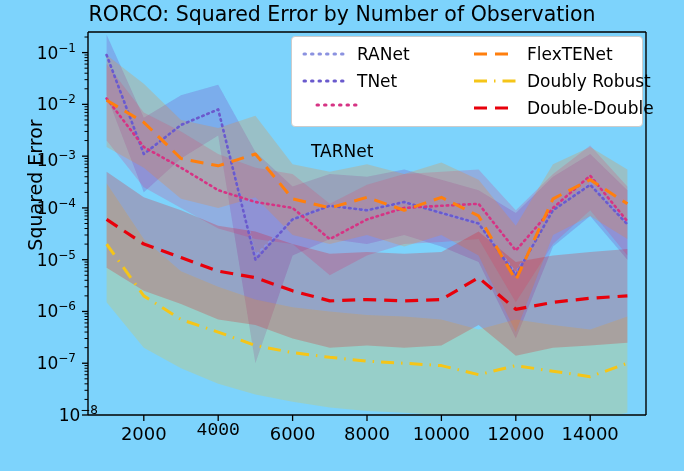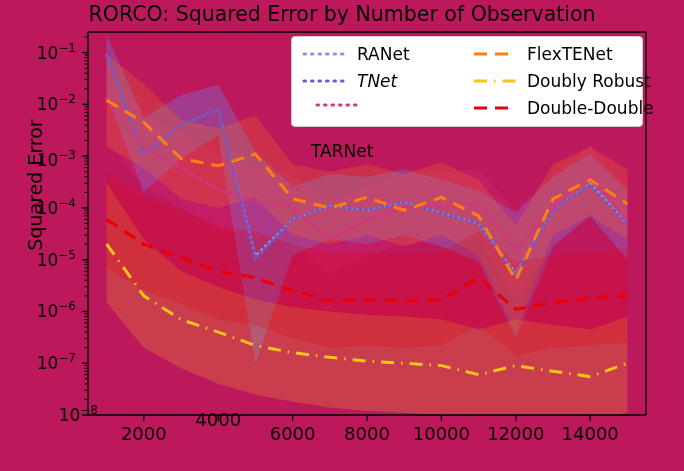--- a/index.html
+++ b/index.html
@@ -4,21 +4,21 @@
 <style>
   html, body {
     margin: 0;
     padding: 0;
     background: #ffffff;
   }
   #root {
     position: relative;
     width: 684px;
     height: 471px;
-    background: #be185d;
+    background: #7dd3fc;
     overflow: hidden;
     font-family: "DejaVu Sans", sans-serif;
   }
   #chart-title {
     position: absolute;
     left: 0;
     top: 2px;
     width: 684px;
     text-align: center;
     font-size: 20.5px;
@@ -209,36 +209,36 @@
   <div id="tick-layer">
       <div class="tick-label-y" style="left: 0px; width: 76px; top: 40.6018px;"><span>10</span><sup style="font-size: 12px;">−1</sup></div>
       <div class="tick-label-y" style="left: 0px; width: 76px; top: 92.373px;"><span>10</span><sup style="font-size: 12px;">−2</sup></div>
       <div class="tick-label-y" style="left: 0px; width: 76px; top: 148px;"><span>10</span><sup style="font-size: 12px;">−3</sup></div>
       <div class="tick-label-y" style="left: 0px; width: 76px; top: 195.915px;"><span>10</span><sup style="font-size: 12px;">−4</sup></div>
       <div class="tick-label-y" style="left: 0px; width: 76px; top: 247.686px;"><span>10</span><sup style="font-size: 12px;">−5</sup></div>
       <div class="tick-label-y" style="left: 0px; width: 76px; top: 299.458px;"><span>10</span><sup style="font-size: 12px;">−6</sup></div>
       <div class="tick-label-y" style="left: 0px; width: 76px; top: 351.229px;"><span>10</span><sup style="font-size: 12px;">−7</sup></div>
       <div class="tick-label-y" style="left: 0px; width: 76px; top: 403px; margin-left: 22px;"><span>10</span><sup style="font-size: 12px;">−8</sup></div>
       <div class="tick-label-x" style="left: 103.8px; width: 80px; top: 423px;">2000</div>
-      <div class="tick-label-x" style="left: 178.2px; width: 80px; top: 409px;">4000</div>
+      <div class="tick-label-x" style="left: 178.2px; width: 80px; top: 420px; font-family: Liberation Mono, monospace;">4000</div>
       <div class="tick-label-x" style="left: 252.6px; width: 80px; top: 423px;">6000</div>
       <div class="tick-label-x" style="left: 327px; width: 80px; top: 423px;">8000</div>
       <div class="tick-label-x" style="left: 401.4px; width: 80px; top: 423px;">10000</div>
       <div class="tick-label-x" style="left: 475.8px; width: 80px; top: 423px;">12000</div>
       <div class="tick-label-x" style="left: 550.2px; width: 80px; top: 423px;">14000</div>
     </div>
 
   <div id="legend-box">
       <div class="legend-row" style="left: 10px; top: 4px;">
         <div class="legend-sample"><svg width="46" height="20">
             <line x1="2" y1="10" x2="44" y2="10" stroke="#8b92e0" stroke-width="3" stroke-linecap="round" stroke-dasharray="1.5,6"></line>
           </svg></div>
         <div class="legend-text">RANet</div>
       </div>
-      <div class="legend-row" style="left: 10px; top: 31px; font-style: italic;">
+      <div class="legend-row" style="left: 10px; top: 31px;">
         <div class="legend-sample"><svg width="46" height="20">
             <line x1="2" y1="10" x2="44" y2="10" stroke="#6a5acd" stroke-width="3" stroke-linecap="round" stroke-dasharray="1.5,6"></line>
           </svg></div>
         <div class="legend-text">TNet</div>
       </div>
       <div class="legend-row" style="left: 10px; top: 58px; flex-direction: column;">
         <div class="legend-sample"><svg width="46" height="20">
             <line x1="2" y1="10" x2="44" y2="10" stroke="#d63384" stroke-width="3" stroke-linecap="round" stroke-dasharray="1.5,6"></line>
           </svg></div>
         <div class="legend-text">TARNet</div>

